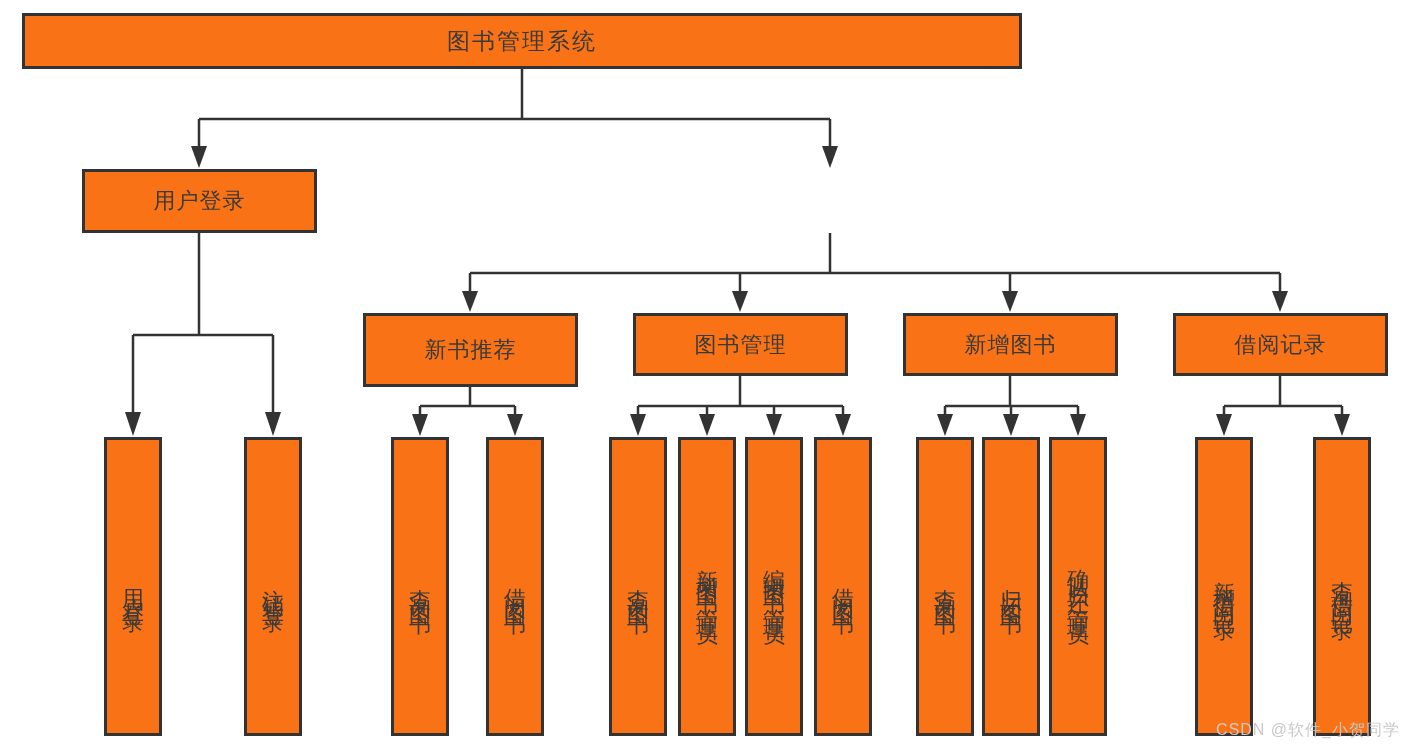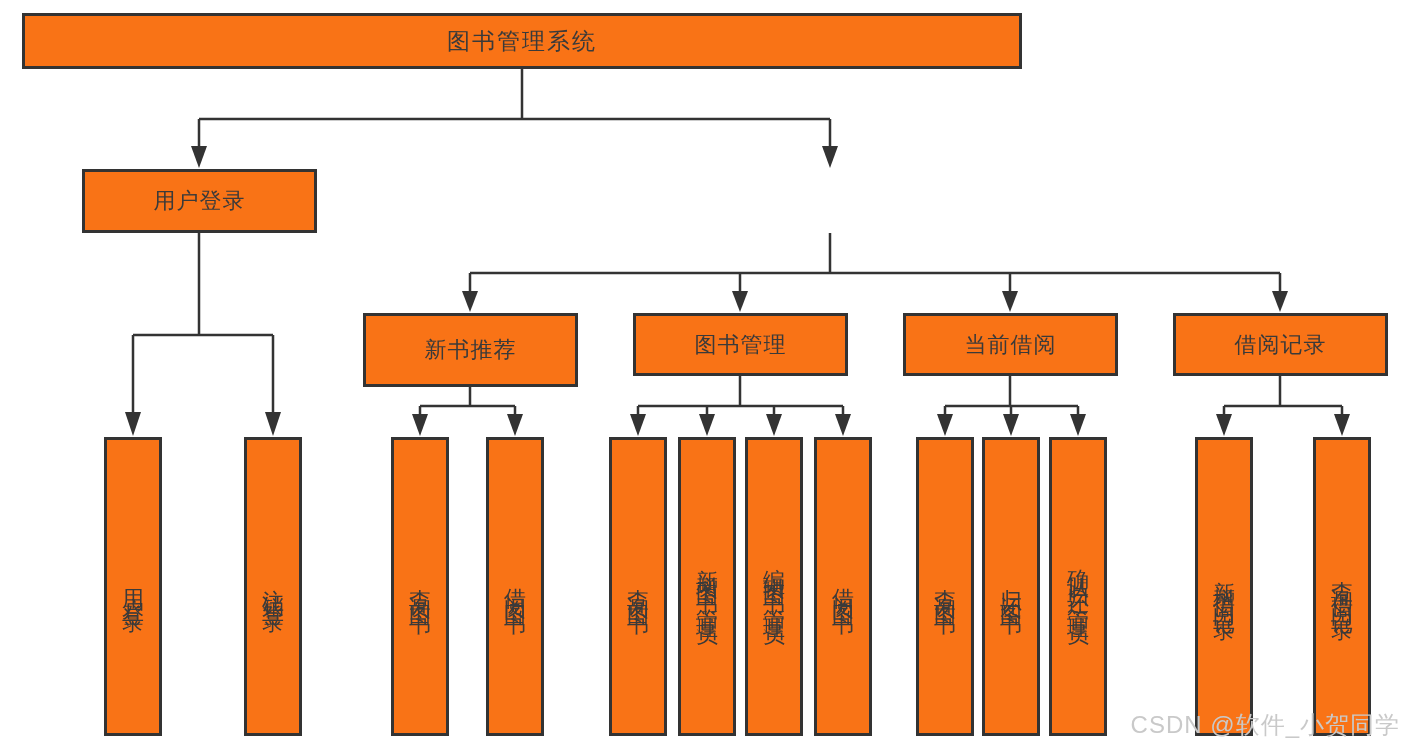--- a/index.html
+++ b/index.html
@@ -35,21 +35,21 @@
     writing-mode:vertical-rl;
     text-orientation:mixed;
     font-size:22px;
     letter-spacing:8px;
     line-height:1;
   }
   .watermark{
     position:absolute;
     right:5px;
     bottom:6px;
-    font-size:24px;
+    font-size:16px;
     color:var(--watermark);
     z-index:5;
     letter-spacing:1px;
     white-space:nowrap;
   }
 </style>
 </head>
 <body>
 
 <div id="canvas">
@@ -87,21 +87,21 @@
       <polygon points="1334,414 1350,414 1342,436"></polygon>
     </g>
   </svg>
 
   <div class="box h root" style="left:22px;top:13px;width:1000px;height:56px">图书管理系统</div>
 
   <div class="box h" style="left:82px;top:169px;width:235px;height:64px">用户登录</div>
 
   <div class="box h" style="left:363px;top:313px;width:215px;height:74px">新书推荐</div>
   <div class="box h" style="left:633px;top:313px;width:215px;height:63px">图书管理</div>
-  <div class="box h" style="left:903px;top:313px;width:215px;height:63px">当前借阅</div>
+  <div class="box h" style="left:903px;top:313px;width:215px;height:63px">新增图书</div>
   <div class="box h" style="left:1173px;top:313px;width:215px;height:63px">借阅记录</div>
 
   <div class="box v" style="left:104px;top:437px;width:58px;height:299px">用户登录</div>
   <div class="box v" style="left:244px;top:437px;width:58px;height:299px">注销登录</div>
 
   <div class="box v" style="left:391px;top:437px;width:58px;height:299px">查询图书</div>
   <div class="box v" style="left:486px;top:437px;width:58px;height:299px">借阅图书</div>
 
   <div class="box v" style="left:609px;top:437px;width:58px;height:299px">查询图书</div>
   <div class="box v" style="left:678px;top:437px;width:58px;height:299px">新增图书（管理员）</div>

